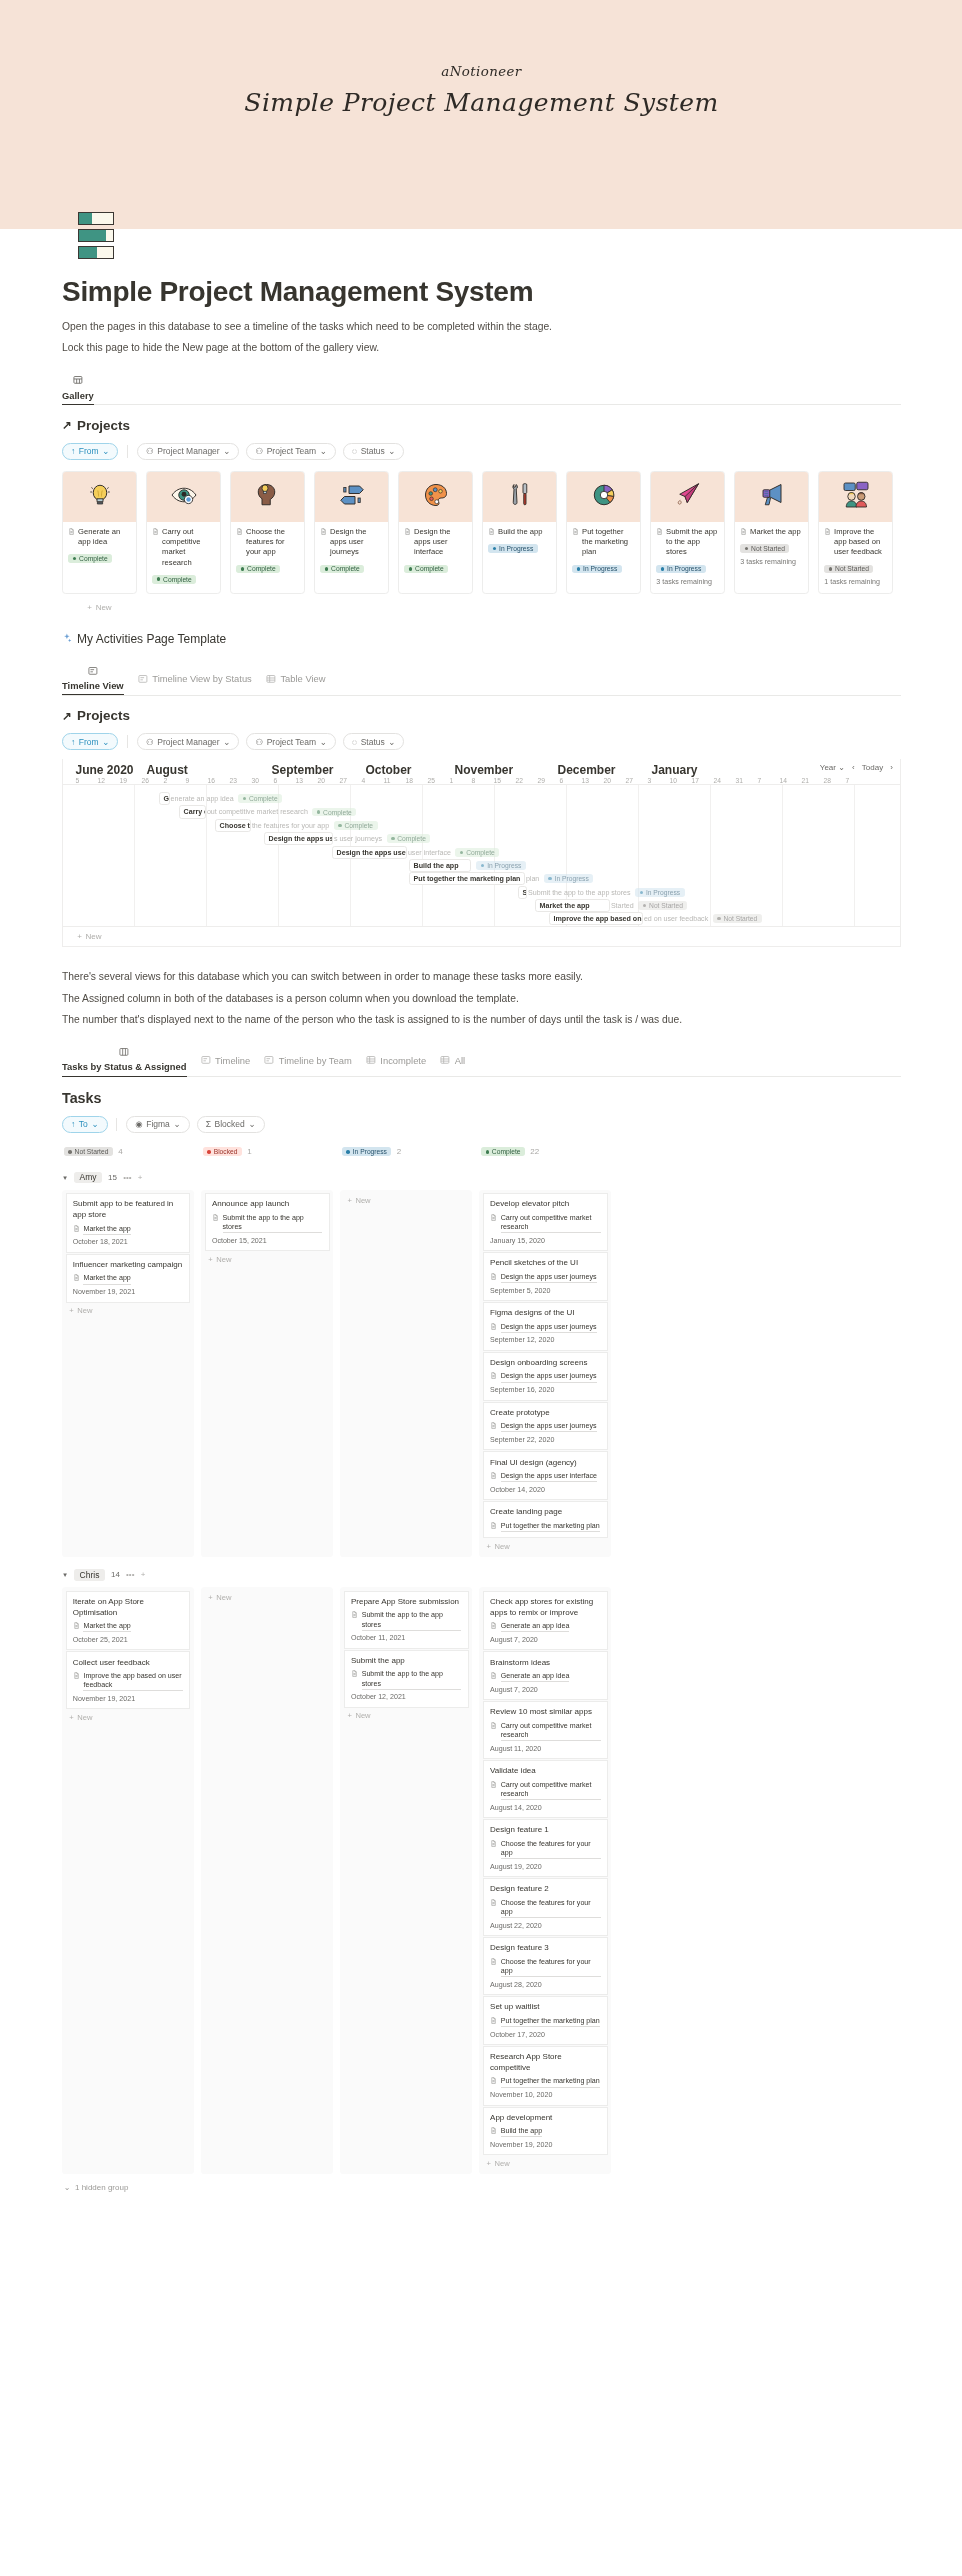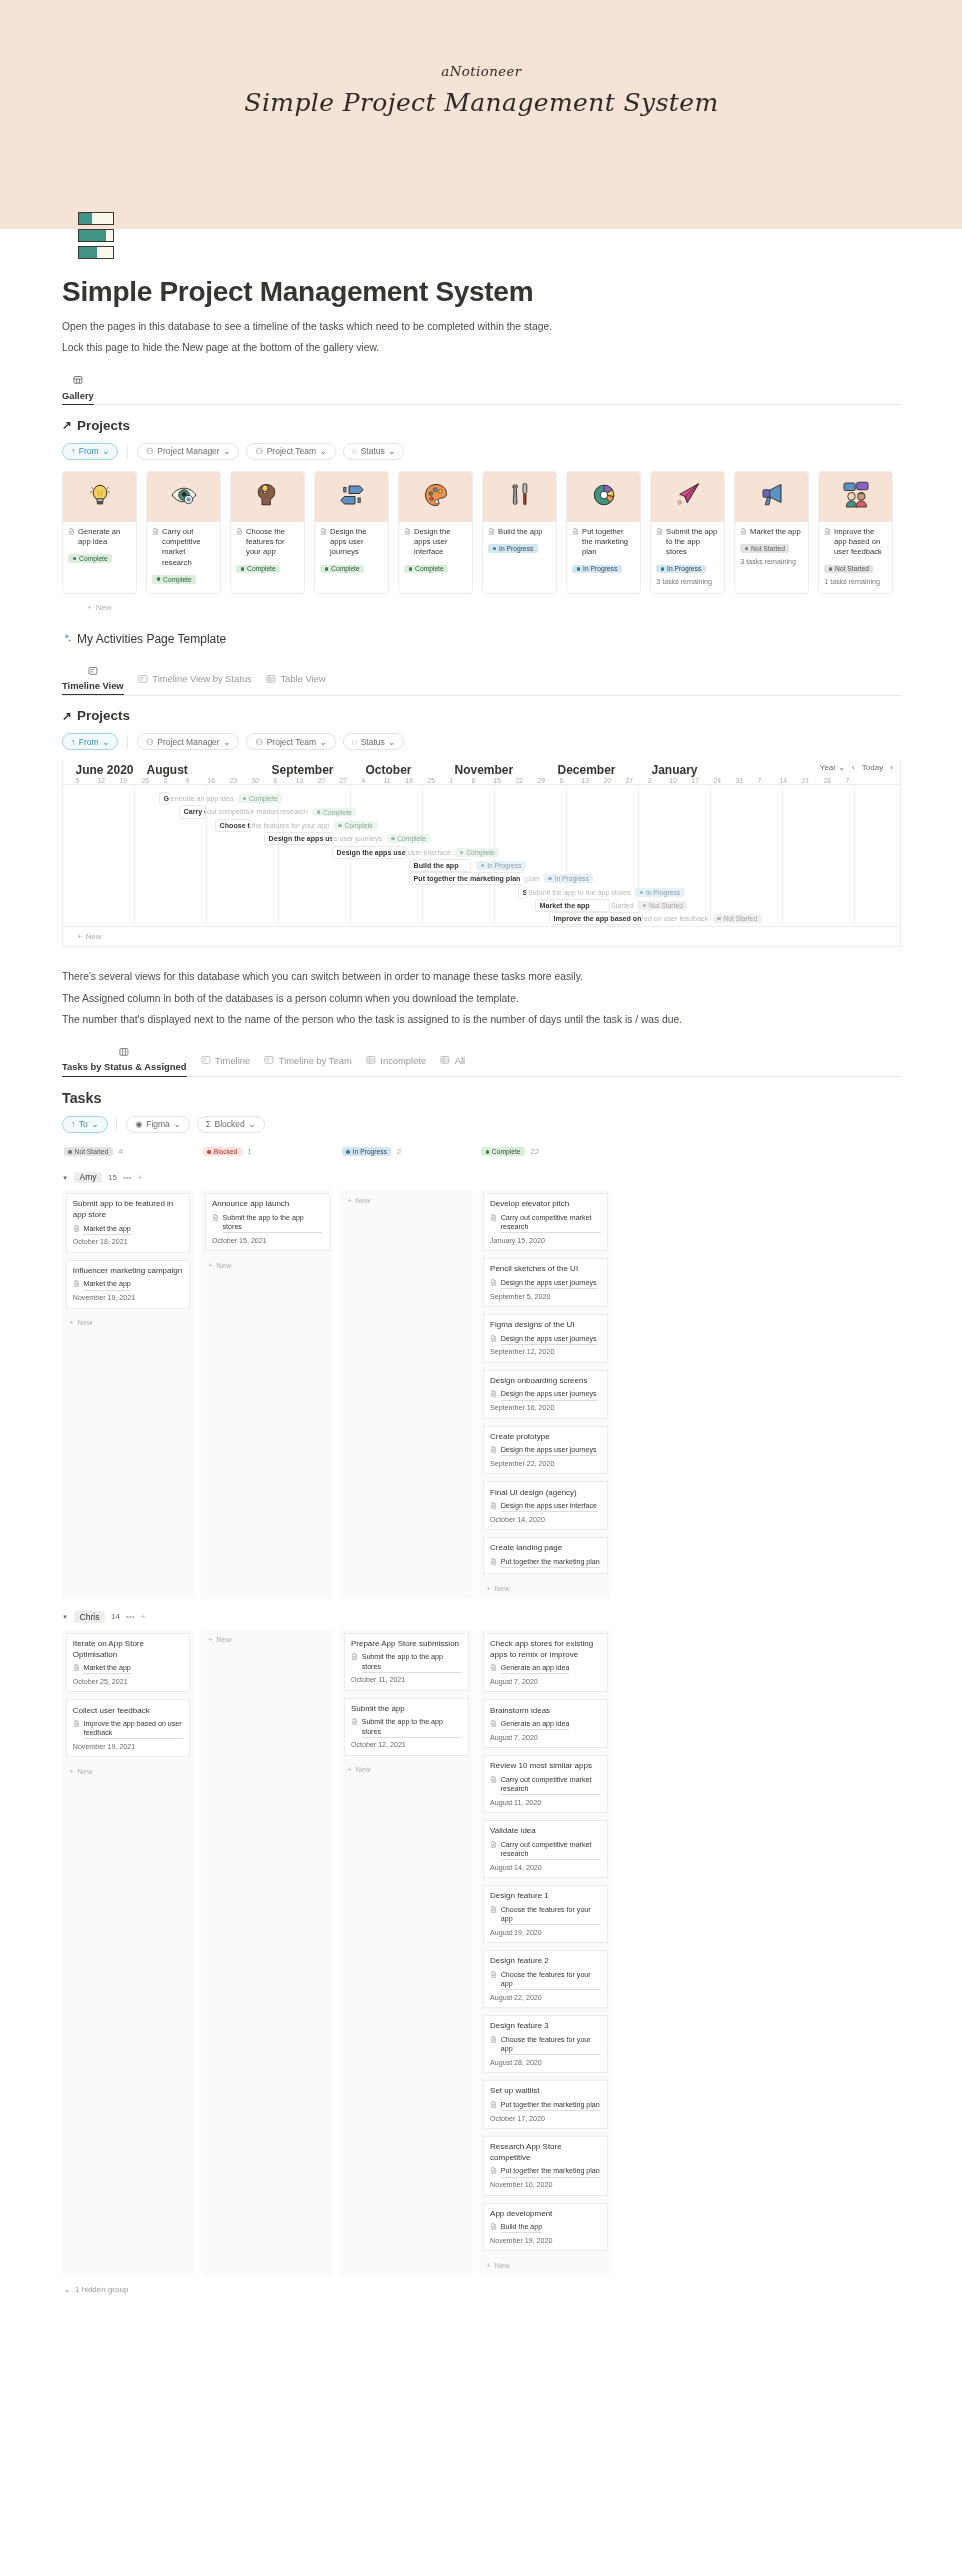--- a/index.html
+++ b/index.html
@@ -127,21 +127,21 @@
   .group { margin-top: 9px; }
   .group-head { display: flex; align-items: center; gap: 6.2px; padding: 2.7px 0; }
   .group-caret { font-size: 6.2px; color: #6b6a67; cursor: pointer; }
   .group-name { font-size: 8.5px; background: #eeedeb; border-radius: 2.7px; padding: 0.9px 5.3px; }
   .group-num { font-size: 8px; color: #6b6a67; }
   .group-more { font-size: 8px; color: #b0afac; cursor: pointer; }
   .group-body { display: flex; gap: 7.1px; margin-top: 3.6px; }
   .gcol { width: 132px; flex: 0 0 132px; background: #fafafa; border-radius: 3.6px;
           padding: 3.6px; min-height: 27px; }
   .tcard { background: #fff; border: 0.9px solid #ececeb; border-radius: 0;
-           padding: 5.3px 6.2px; margin-bottom: 7px; cursor: pointer; }
+           padding: 5.3px 6.2px; margin-bottom: 1px; cursor: pointer; }
   .tcard-title { font-size: 8px; line-height: 1.35; }
   .tcard-rel { display: flex; align-items: flex-start; gap: 3.6px; margin-top: 3.6px;
                font-size: 7.1px; color: #37352f; }
   .tcard-rel .rel-text { border-bottom: 0.9px solid #dedddb; line-height: 1.3; }
   .tcard-date { font-size: 7.1px; color: #6b6a67; margin-top: 3.6px; }
   .cnew { display: flex; align-items: center; gap: 3.6px; font-size: 7.6px; color: #b0afac;
           padding: 2.7px 3.6px; cursor: pointer; }
   .hidden-group { display: flex; align-items: center; gap: 4.5px; font-size: 8px;
                   color: #9b9a97; margin-top: 9px; padding-left: 1.8px; cursor: pointer; }
 

